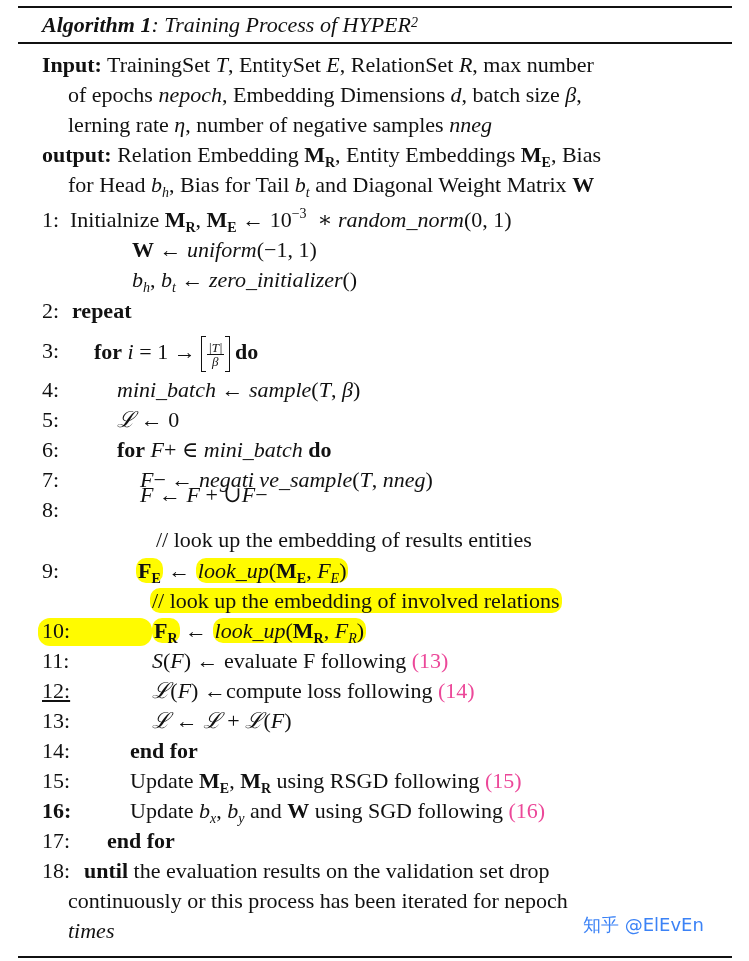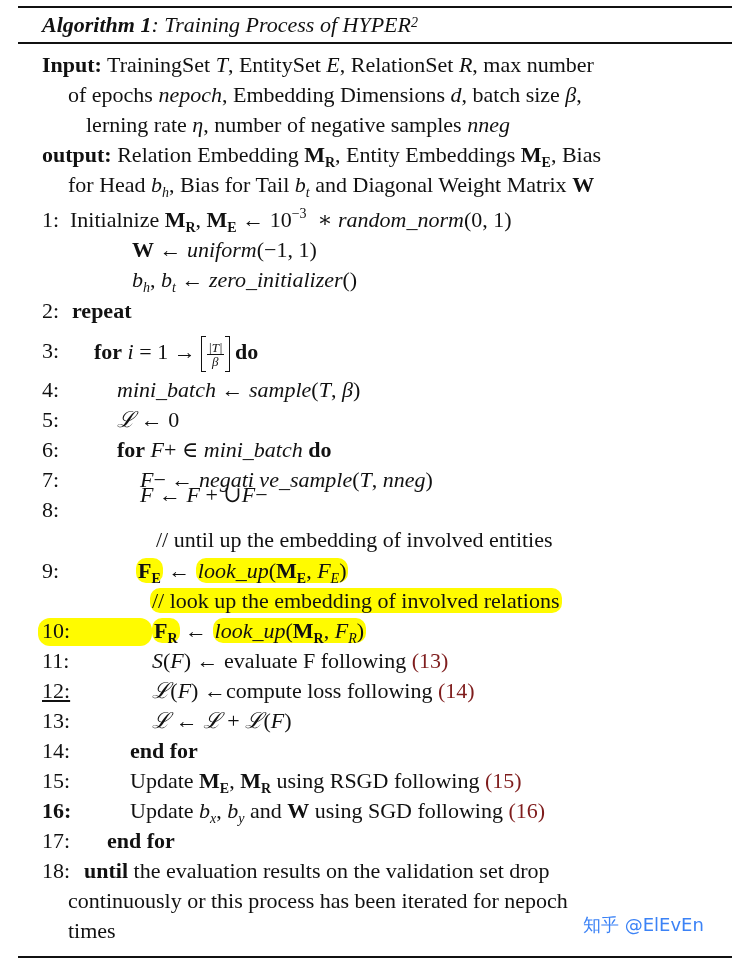--- a/index.html
+++ b/index.html
@@ -11,21 +11,21 @@
   .rule.bot { top:956px; height:2px; }
   .title { position:absolute; left:42px; top:10px; font-size:22px; line-height:30px; white-space:nowrap;font-style:italic; }
   .title b { font-weight:bold; }
   .title sup { font-size:14px; vertical-align:top; position:relative; top:-2px; }
   .ln { position:absolute; font-size:22px; line-height:30px; white-space:nowrap; }
   .num { position:absolute; left:42px; font-size:22px; line-height:30px; }
   i { font-style:italic; }
   b { font-weight:bold; }
   sub { font-size:14px; vertical-align:baseline; position:relative; top:5px; }
   sup { font-size:14px; vertical-align:baseline; position:relative; top:-9px; }
-  .ref { color:#7f1d1d; }
+  .ref { color:#ec4899; }
   .hl { background:#fffb00; border-radius:10px; padding:0 2px; box-decoration-break:clone; -webkit-box-decoration-break:clone; }
   .frac { display:inline-block; vertical-align:middle; text-align:center; font-size:13px; line-height:13px; margin:0 1px; }
   .frac .n { display:block; border-bottom:1px solid #111; padding:0 1px; }
   .frac .d { display:block; }
   .bracket { display:inline-block; border:1.5px solid #111; border-right:none; width:4px; height:34px; vertical-align:middle; }
   .bracket.r { border-left:none; border-right:1.5px solid #111; }
   .watermark { position:absolute; left:583px; top:913px; font-family:"DejaVu Sans",sans-serif; font-size:18px; color:#3b82f6; white-space:nowrap; }
   .hlbar { position:absolute; background:#fffb00; border-radius:12px; }
 </style>
 </head>
@@ -38,21 +38,21 @@
 <div class="hlbar" style="left:38px; top:618px; width:114px; height:28px;"></div>
 
 <div class="title">
   <b>Algorithm 1</b><span>: Training Process of HYPER</span><sup>2</sup>
 </div>
 
 <div class="ln" style="left:42px; top:50px;">
   <b>Input:</b><span> TrainingSet <i>T</i>, EntitySet <i>E</i>, RelationSet <i>R</i>, max number</span>
 </div>
 <div class="ln" style="left:68px; top:80px;">of epochs <i>nepoch</i>, Embedding Dimensions <i>d</i>, batch size <i>β</i>,</div>
-<div class="ln" style="left:68px; top:110px;margin-left:18px;">lerning rate <i>η</i>, number of negative samples <i>nneg</i></div>
+<div class="ln" style="left:68px; top:110px;">lerning rate <i>η</i>, number of negative samples <i>nneg</i></div>
 
 <div class="ln" style="left:42px; top:140px;">
   <b>output:</b><span> Relation Embedding <b>M</b><sub><b>R</b></sub>, Entity Embeddings <b>M</b><sub><b>E</b></sub>, Bias</span>
 </div>
 <div class="ln" style="left:68px; top:170px;">for Head <i>b</i><sub><i>h</i></sub>, Bias for Tail <i>b</i><sub><i>t</i></sub> and Diagonal Weight Matrix <b>W</b></div>
 
 <div class="num" style="top:205px;">1:</div>
 <div class="ln" style="left:70px; top:205px;">
   <span>Initialnize </span><b>M</b><sub><b>R</b></sub>, <b>M</b><sub><b>E</b></sub> ← 10<sup>−3</sup>&nbsp;&nbsp;∗ <i>random_norm</i>(0, 1)
 </div>
@@ -75,21 +75,21 @@
 
 <div class="num" style="top:435px;">6:</div>
 <div class="ln" style="left:117px; top:435px;"><b>for</b> <i>F</i>+ ∈ <i>mini_batch</i> <b>do</b></div>
 
 <div class="num" style="top:465px;">7:</div>
 <div class="ln" style="left:140px; top:465px;"><i>F</i>− ← <i>negati ve_sample</i>(<i>T</i>, <i>nneg</i>)</div>
 
 <div class="num" style="top:495px;">8:</div>
 <div class="ln" style="left:140px; top:480px;"><i>F</i> ← <i>F</i> + ∪<i>F</i>−</div>
 
-<div class="ln" style="left:156px; top:525px;">// until up the embedding of involved entities</div>
+<div class="ln" style="left:156px; top:525px;">// look up the embedding of results entities</div>
 
 <div class="num" style="top:556px;">9:</div>
 <div class="ln" style="left:136px; top:556px;">
   <span class="hl"><b>F</b><sub><b>E</b></sub></span> ← <span class="hl"><i>look_up</i>(<b>M</b><sub><b>E</b></sub>, <i>F</i><sub><i>E</i></sub>)</span>
 </div>
 
 <div class="ln" style="left:150px; top:586px;">
   <span class="hl">// look up the embedding of involved relations</span>
 </div>
 
@@ -125,15 +125,15 @@
 </div>
 
 <div class="num" style="top:826px;">17:</div>
 <div class="ln" style="left:107px; top:826px;"><b>end for</b></div>
 
 <div class="num" style="top:856px;">18:</div>
 <div class="ln" style="left:84px; top:856px;">
   <b>until</b><span> the evaluation results on the validation set drop</span>
 </div>
 <div class="ln" style="left:68px; top:886px;">continuously or this process has been iterated for nepoch</div>
-<div class="ln" style="left:68px; top:916px;">times</div>
+<div class="ln" style="left:68px; top:916px;font-style:italic;">times</div>
 
 <div class="watermark">知乎 @ElEvEn</div>
 
 </body></html>

